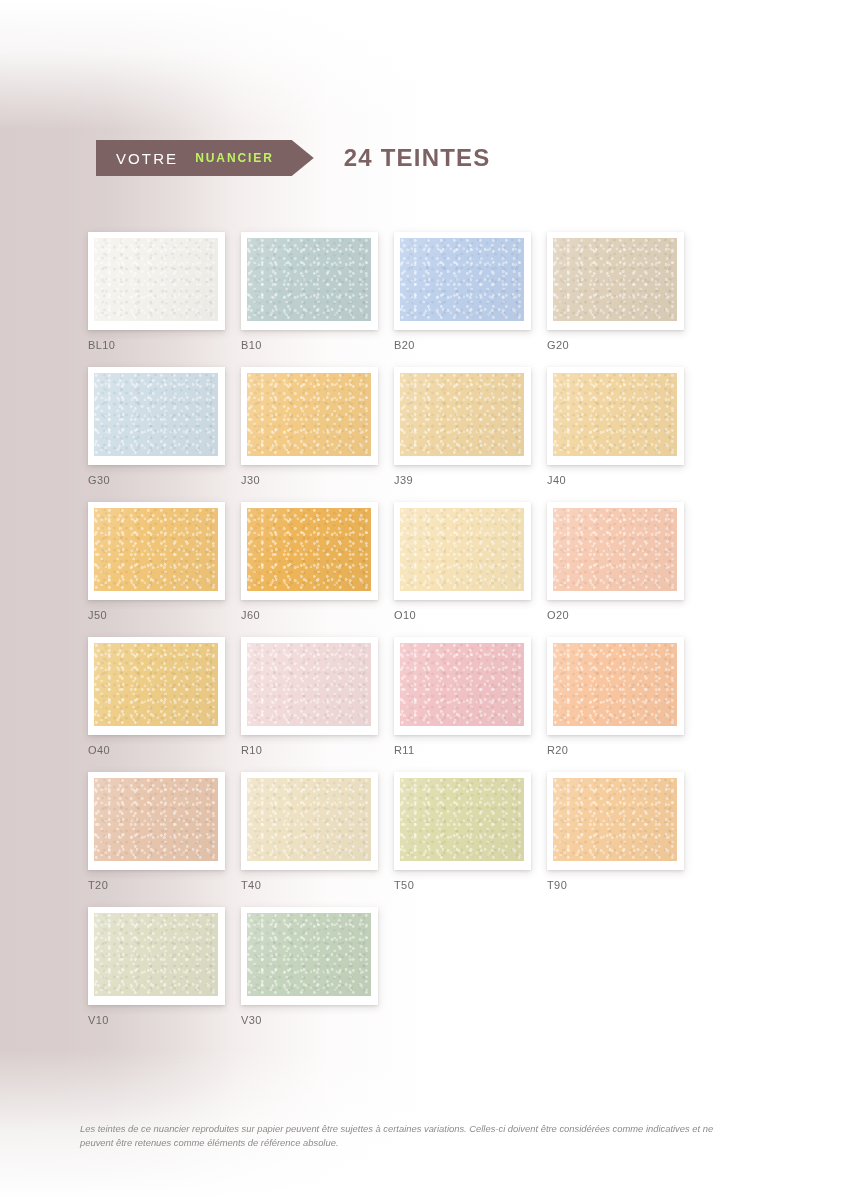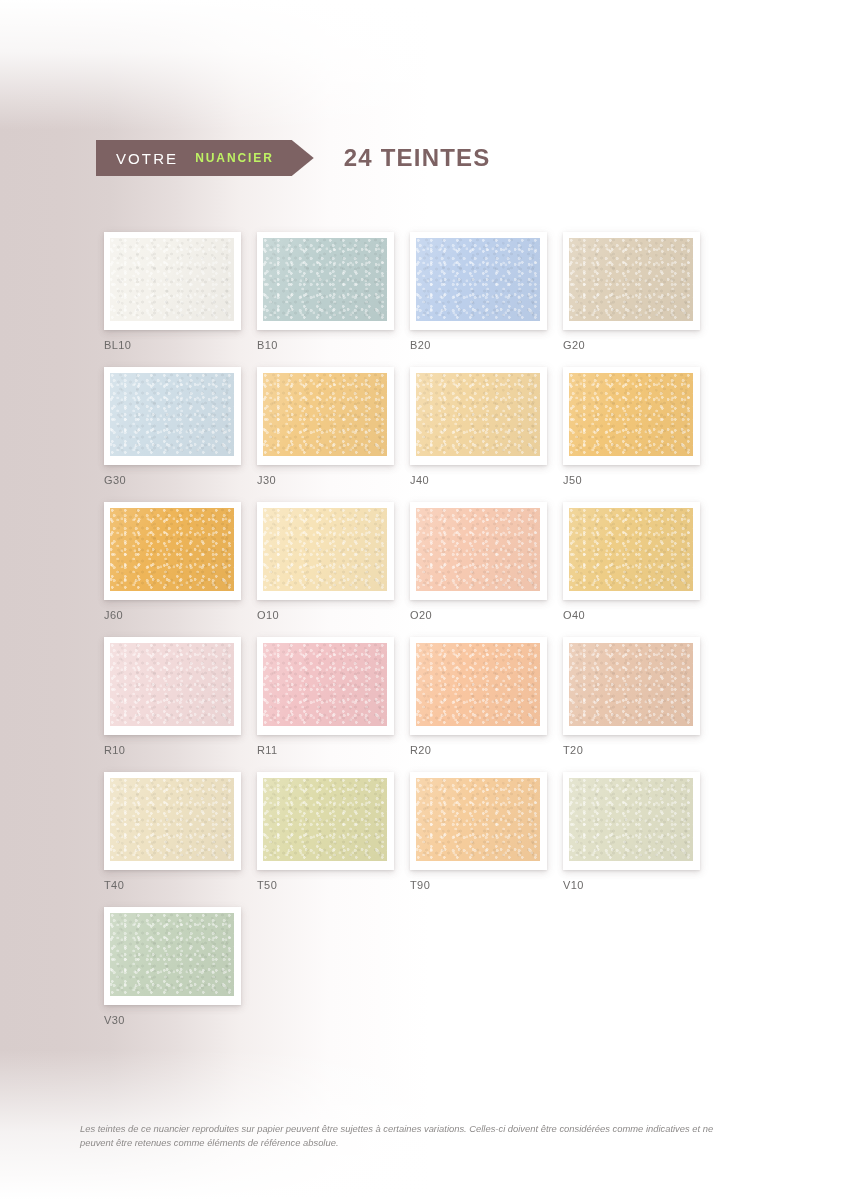--- a/index.html
+++ b/index.html
@@ -84,21 +84,21 @@
     color: #7d6263;
     font-size: 24px;
     font-weight: bold;
     letter-spacing: 1.2px;
     white-space: nowrap;
   }
 
   
   .grid {
     position: absolute;
-    left: 104px;
+    left: 88px;
     top: 232px;
     width: 660px;
     display: grid;
     grid-template-columns: repeat(4, 137px);
     column-gap: 37.5px;
     row-gap: 28px;
     gap: 16px;
   }
   .swatch {
     width: 137px;
@@ -215,20 +215,26 @@
         <div class="swatch-patch" style="background-color: rgb(207, 222, 231);"></div>
       </div>
       <div class="swatch-label">G30</div>
     </div>
     <div class="swatch">
       <div class="swatch-card">
         <div class="swatch-patch" style="background-color: rgb(243, 203, 134);"></div>
       </div>
       <div class="swatch-label">J30</div>
     </div>
+    <div class="swatch">
+      <div class="swatch-card">
+        <div class="swatch-patch" style="background-color: rgb(239, 213, 162);"></div>
+      </div>
+      <div class="swatch-label">J39</div>
+    </div>
 
     <div class="swatch">
       <div class="swatch-card">
         <div class="swatch-patch" style="background-color: rgb(242, 214, 161);"></div>
       </div>
       <div class="swatch-label">J40</div>
     </div>
     <div class="swatch">
       <div class="swatch-card">
         <div class="swatch-patch" style="background-color: rgb(242, 198, 120);"></div>

